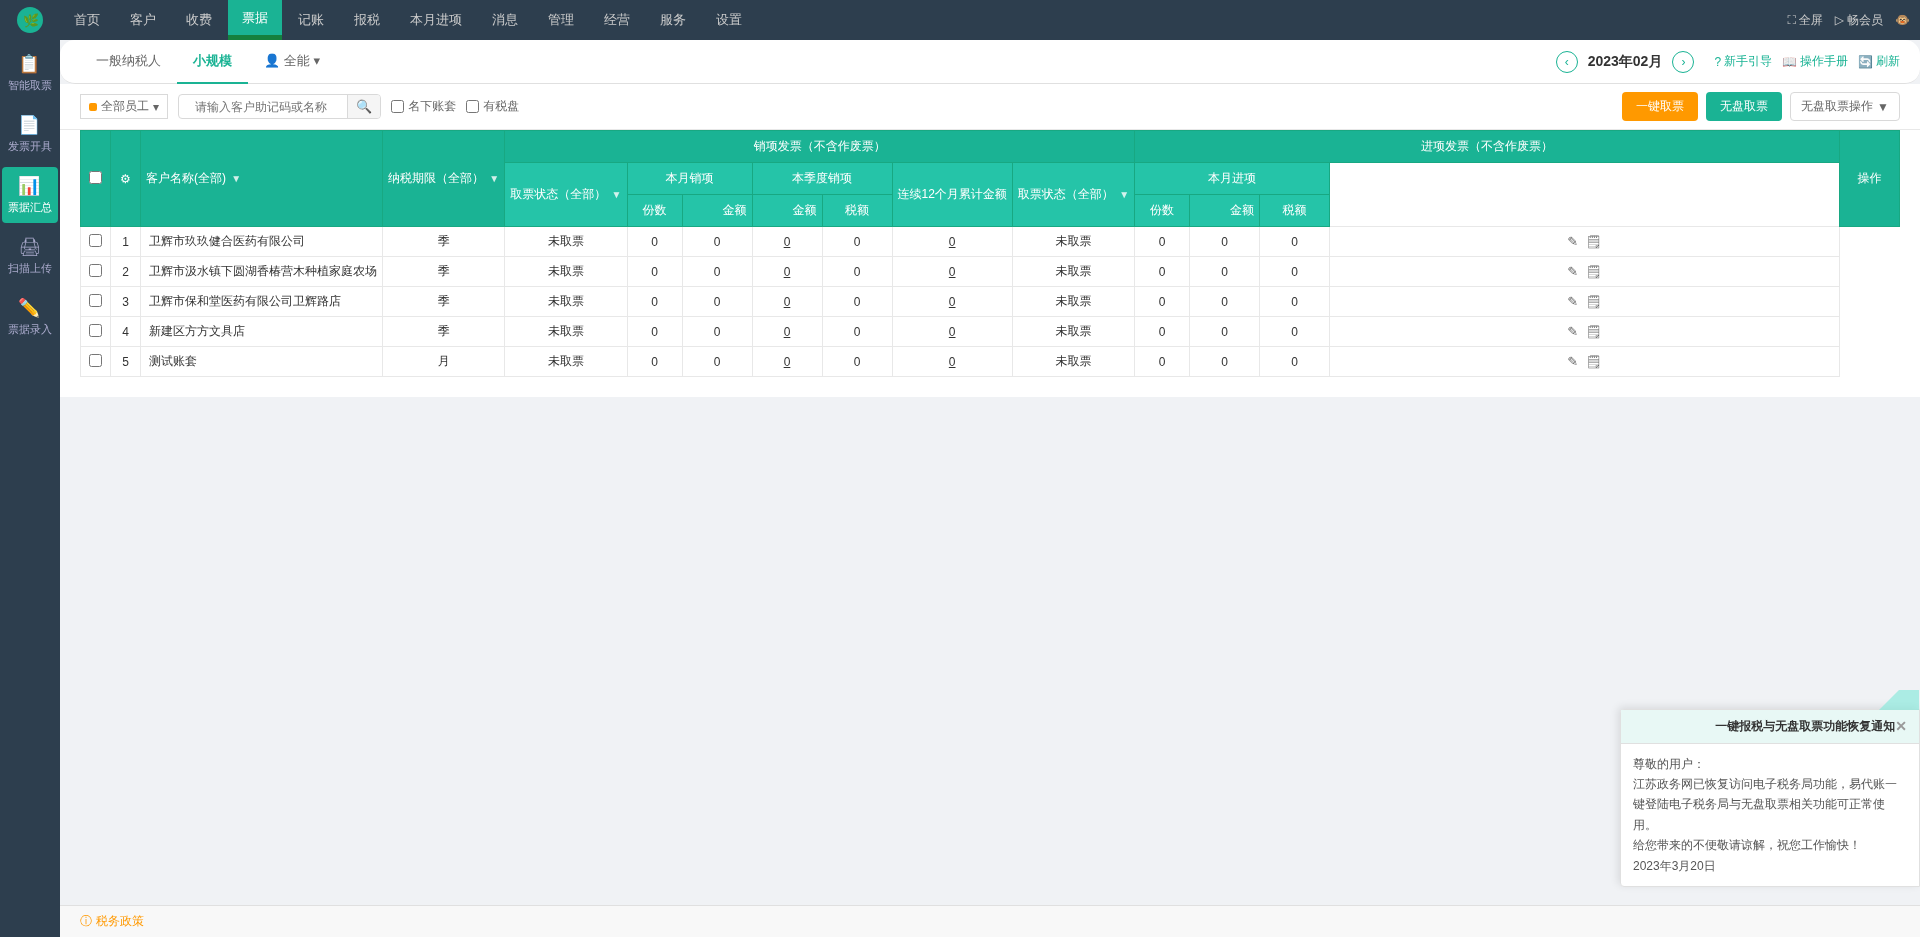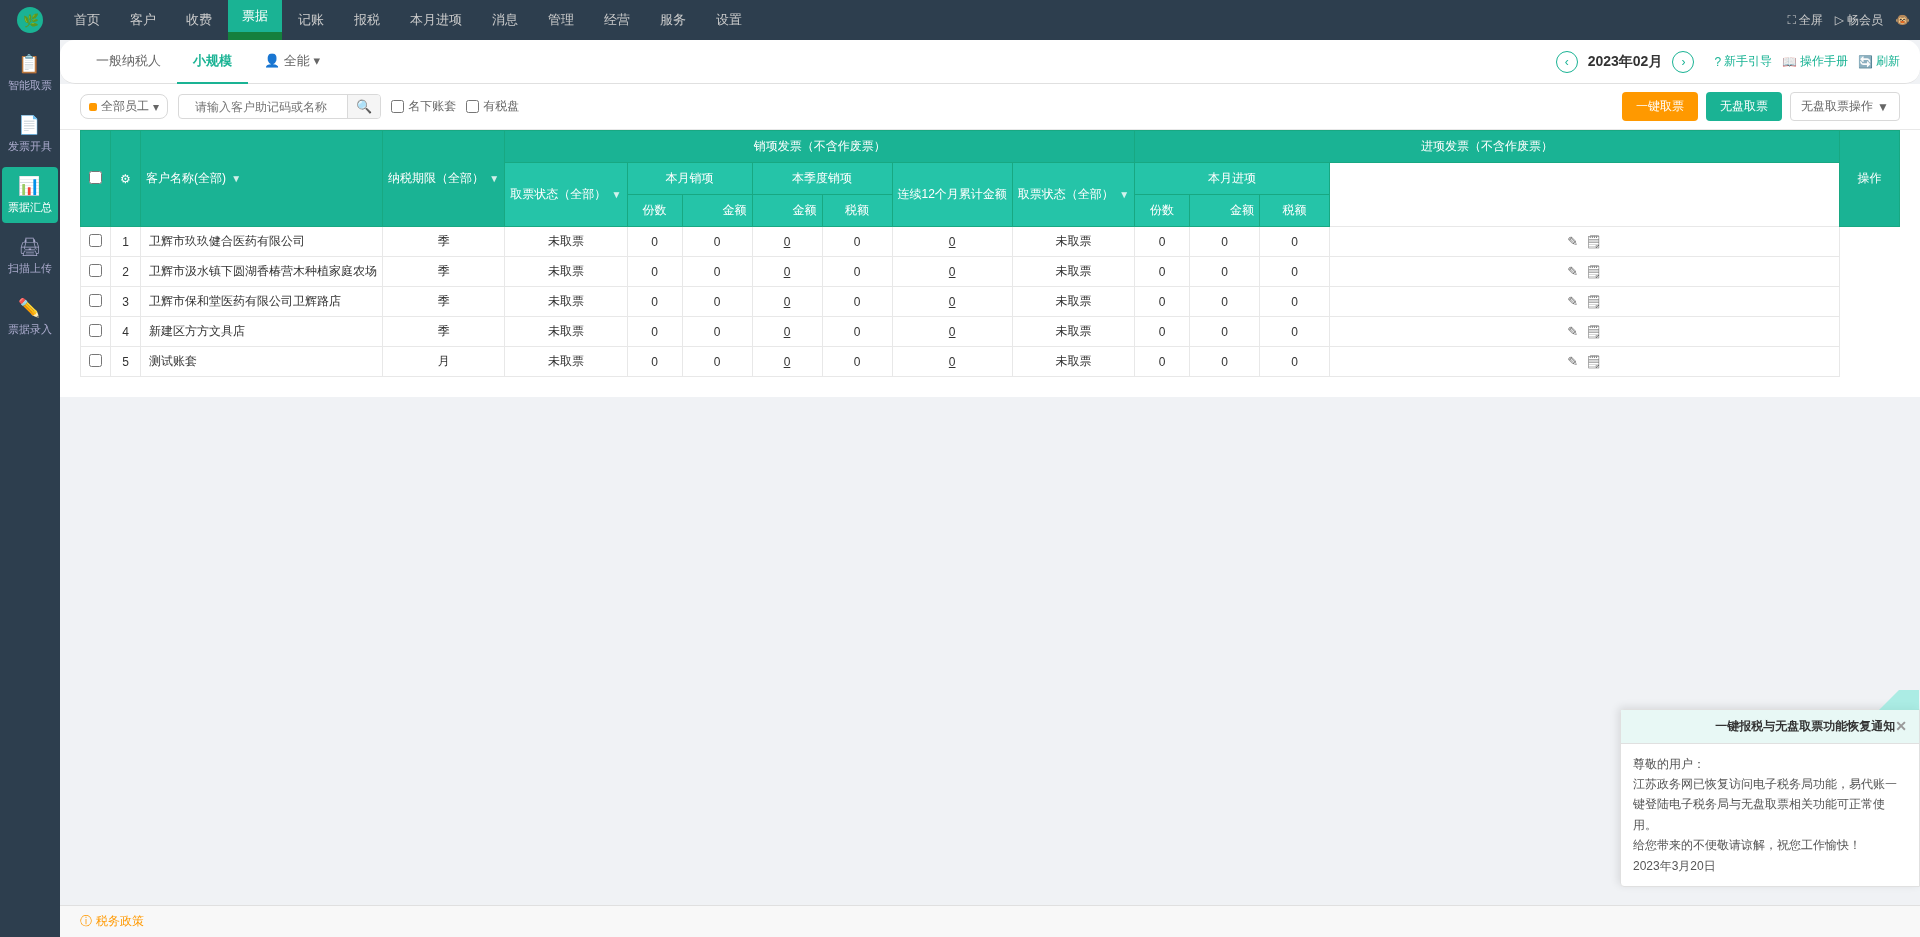--- a/index.html
+++ b/index.html
@@ -27,21 +27,21 @@
     .nav-items { display: flex; gap: 2px; flex: 1; }
     .nav-item {
       padding: 0 14px;
       height: 40px;
       display: flex;
       align-items: center;
       cursor: pointer;
       color: #ccc;
       font-size: 13px;
     }
-    .nav-item.active { color: #fff; background: #1ab394; border-bottom: 8px solid #15803d; }
+    .nav-item.active { color: #fff; background: #1ab394; border-bottom: 5px solid #15803d; }
 
     
     .layout { display: flex; height: calc(100vh - 40px); }
     .sidebar {
       width: 60px;
       background: #2d3e4e;
       display: flex;
       flex-direction: column;
       align-items: center;
       padding-top: 5px;
@@ -112,21 +112,21 @@
       background: #fff;
       padding: 8px 20px;
       display: flex;
       align-items: center;
       gap: 10px;
       border-bottom: 1px solid #e8e8e8;
     }
     .filter-select {
       display: flex; align-items: center;
       border: 1px solid #d9d9d9;
-      border-radius: 8px;
+      border-radius: 0;
       padding: 3px 8px;
       font-size: 12px;
       cursor: pointer;
       background: #fff;
       gap: 4px;
       color: #666;
     }
     .filter-select .dot { width: 8px; height: 8px; background: #f90; border-radius: 2px; }
     .search-input-wrap {
       display: flex; align-items: center;

